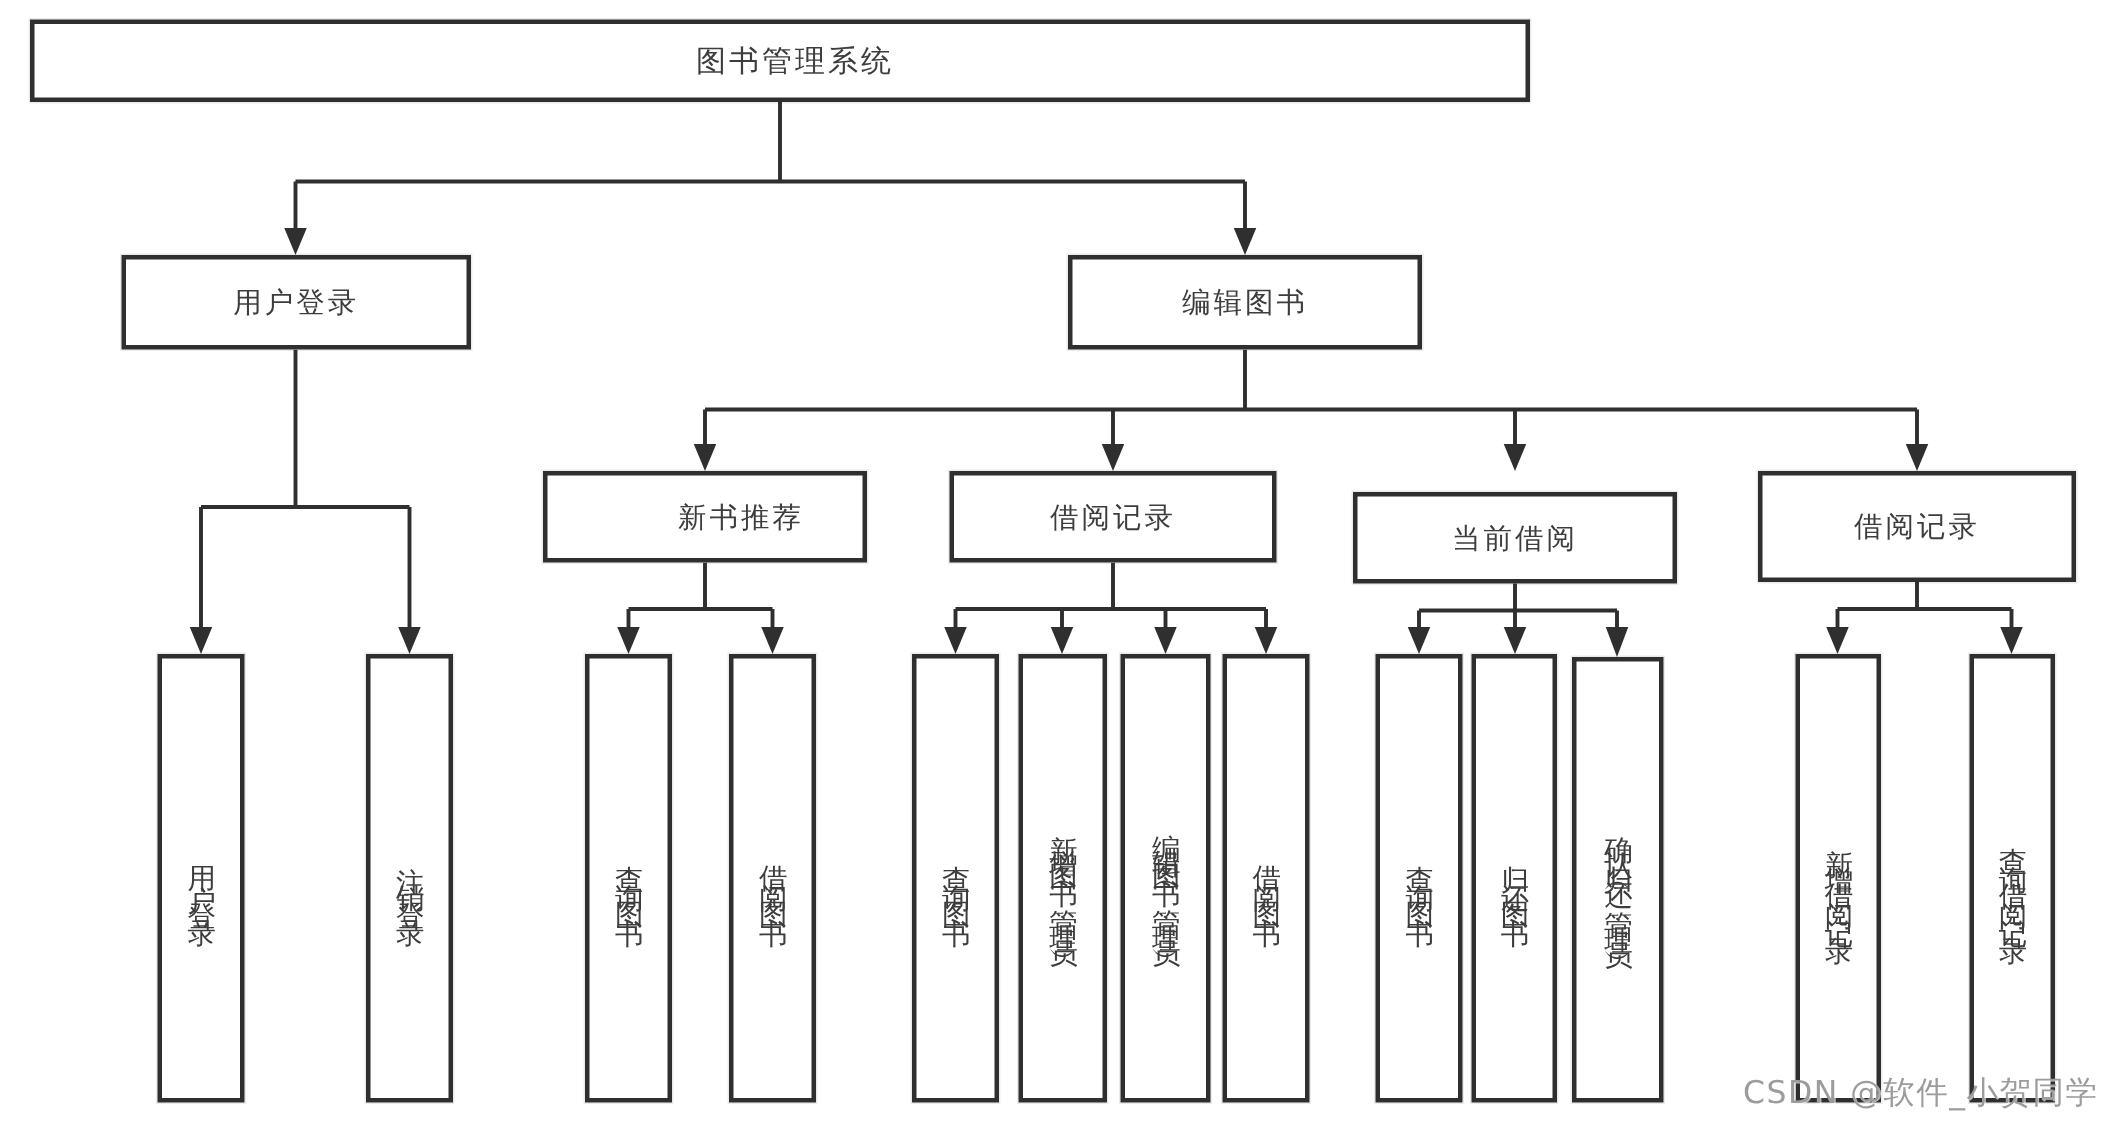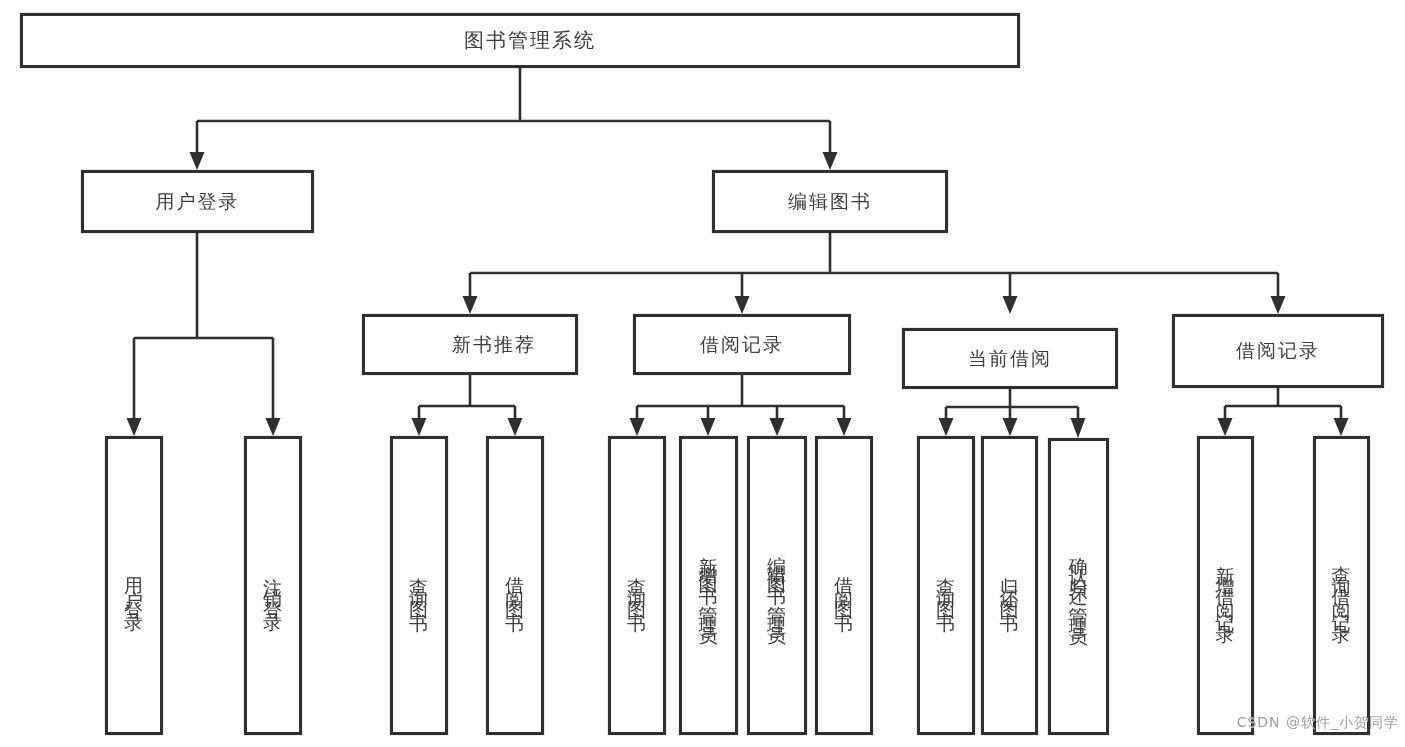--- a/index.html
+++ b/index.html
@@ -36,21 +36,21 @@
     text-orientation:mixed;
     font-size:19px;
     letter-spacing:12px;
     line-height:1;
     white-space:nowrap;
   }
   .vnode.long .vlabel{letter-spacing:10px;}
   #watermark{
     position:absolute;
     right:6px;top:714px;
-    font-size:14px;
+    font-size:21px;
     color:var(--color-watermark);
     letter-spacing:1px;
     white-space:nowrap;
     text-shadow:1px 1px 0 rgba(255,255,255,0.65);
   }
 </style>
 </head>
 <body>
 
 <div id="stage">

